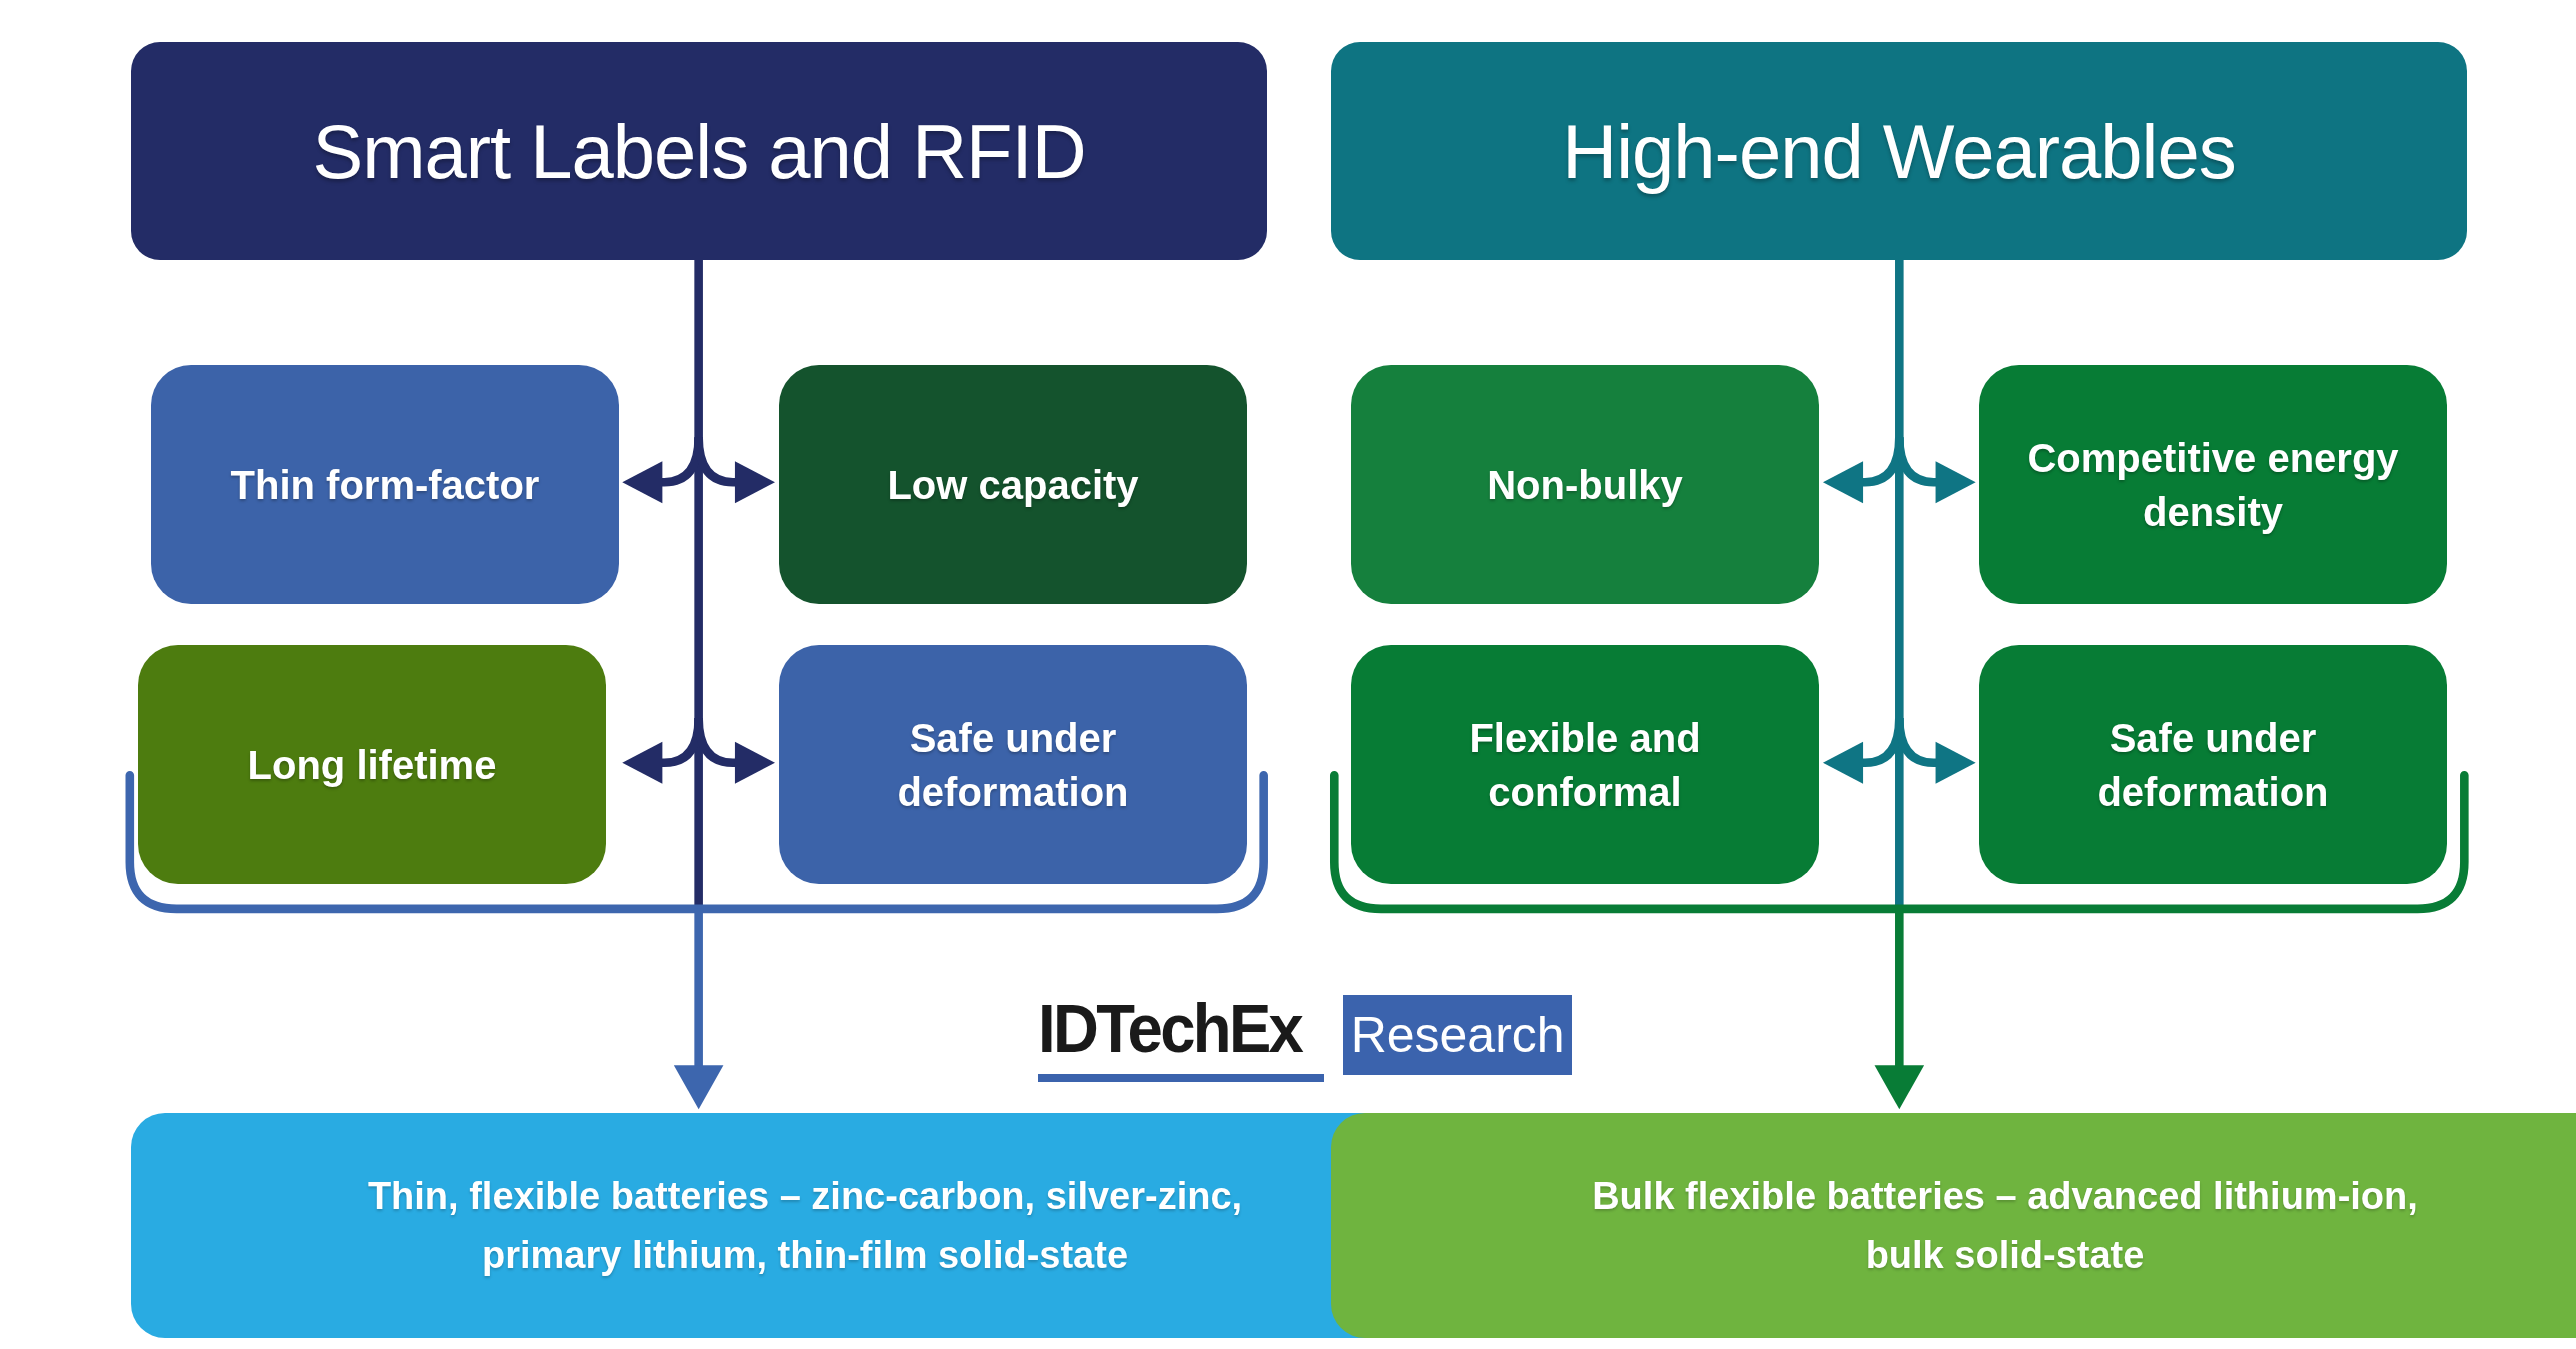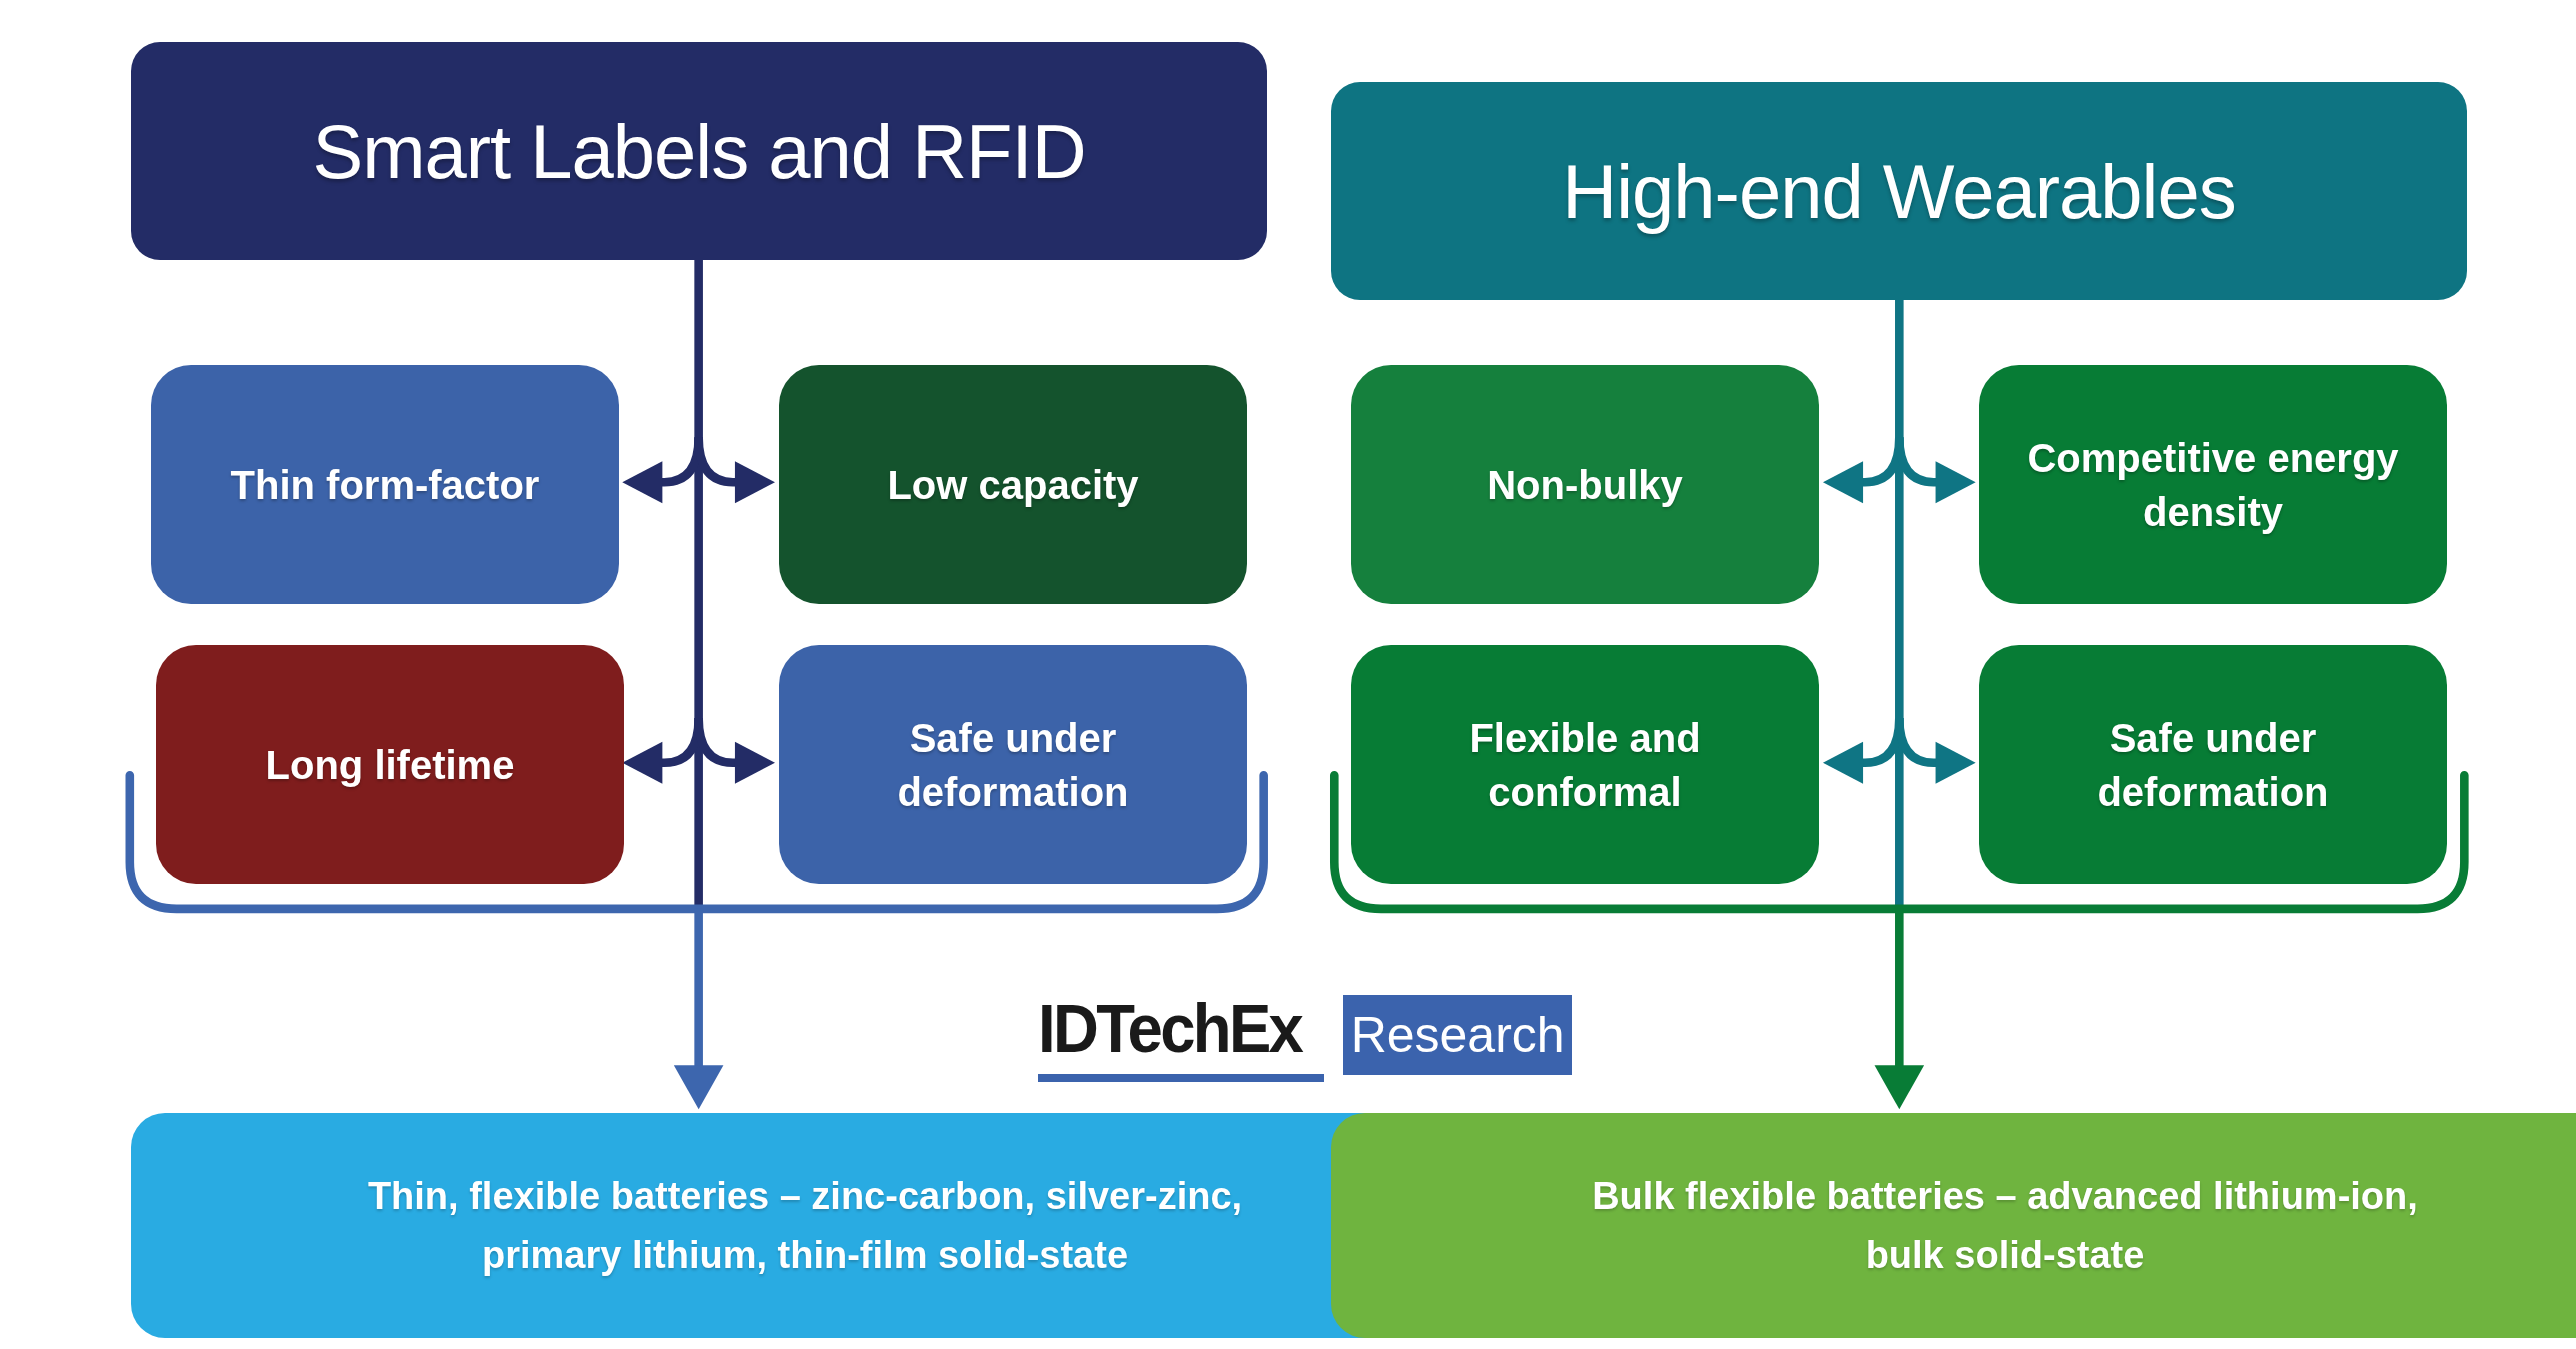--- a/index.html
+++ b/index.html
@@ -128,31 +128,31 @@
       <path d="M 1398 812 L 1398 903 Q 1398 952 1447 952 L 2533 952 Q 2582 952 2582 903 L 2582 812" fill="none" stroke="#087C36" stroke-width="9" stroke-linecap="round" style="stroke: rgb(8, 124, 54);"></path>
       <line x1="1990" y1="952" x2="1990" y2="1122" stroke="#087C36" stroke-width="9" style="stroke: rgb(8, 124, 54);"></line>
       <polygon points="1990,1162 1964,1116 2016,1116" fill="#087C36" style="fill: rgb(8, 124, 54);"></polygon>
     </g>
   </svg>
 
   <div class="box header-box" style="left: 131px; background-color: rgb(35, 44, 102);">Smart Labels and RFID</div>
 
   <div class="box feature-box" style="left: 151px; top: 365px; background-color: rgb(60, 99, 169);">Thin form-factor</div>
   <div class="box feature-box" style="left: 779px; top: 365px; background-color: #14532d;">Low capacity</div>
-  <div class="box feature-box" style="left: 156px; top: 645px; background-color: #7f1d1d;">Long lifetime</div>
+  <div class="box feature-box" style="left: 138px; top: 645px; background-color: #4d7c0f;">Long lifetime</div>
   <div class="box feature-box" style="left: 779px; top: 645px; background-color: rgb(60, 99, 169);">Safe under deformation</div>
 
   <div class="box outcome-box" style="left: 131px; background-color: rgb(41, 171, 226);">
     <div>
       <span class="line">Thin, flexible batteries – zinc-carbon, silver-zinc,</span>
       <span class="line">primary lithium, thin-film solid-state</span>
     </div>
   </div>
 
-  <div class="box header-box" style="left: 1331px; background-color: rgb(14, 116, 130); margin-top: 40px;">High-end Wearables</div>
+  <div class="box header-box" style="left: 1331px; background-color: rgb(14, 116, 130);">High-end Wearables</div>
 
   <div class="box feature-box" style="left: 1351px; top: 365px; background-color: #15803d;">Non-bulky</div>
   <div class="box feature-box" style="left: 1979px; top: 365px; background-color: rgb(7, 124, 53);">Competitive energy density</div>
   <div class="box feature-box" style="left: 1351px; top: 645px; background-color: rgb(7, 124, 53);">Flexible and conformal</div>
   <div class="box feature-box" style="left: 1979px; top: 645px; background-color: rgb(7, 124, 53);">Safe under deformation</div>
 
   <div class="box outcome-box" style="left: 1331px; background-color: rgb(111, 180, 63);">
     <div>
       <span class="line">Bulk flexible batteries – advanced lithium-ion,</span>
       <span class="line">bulk solid-state</span>

